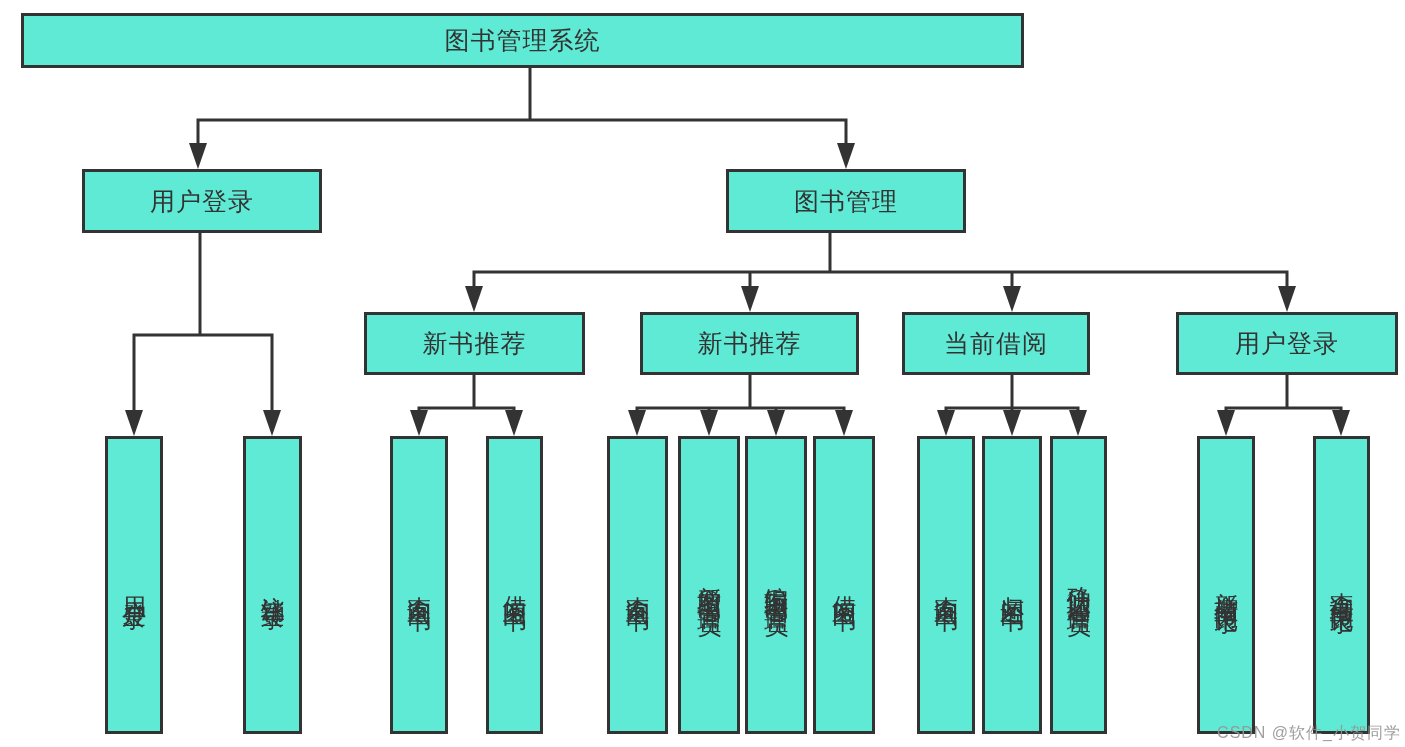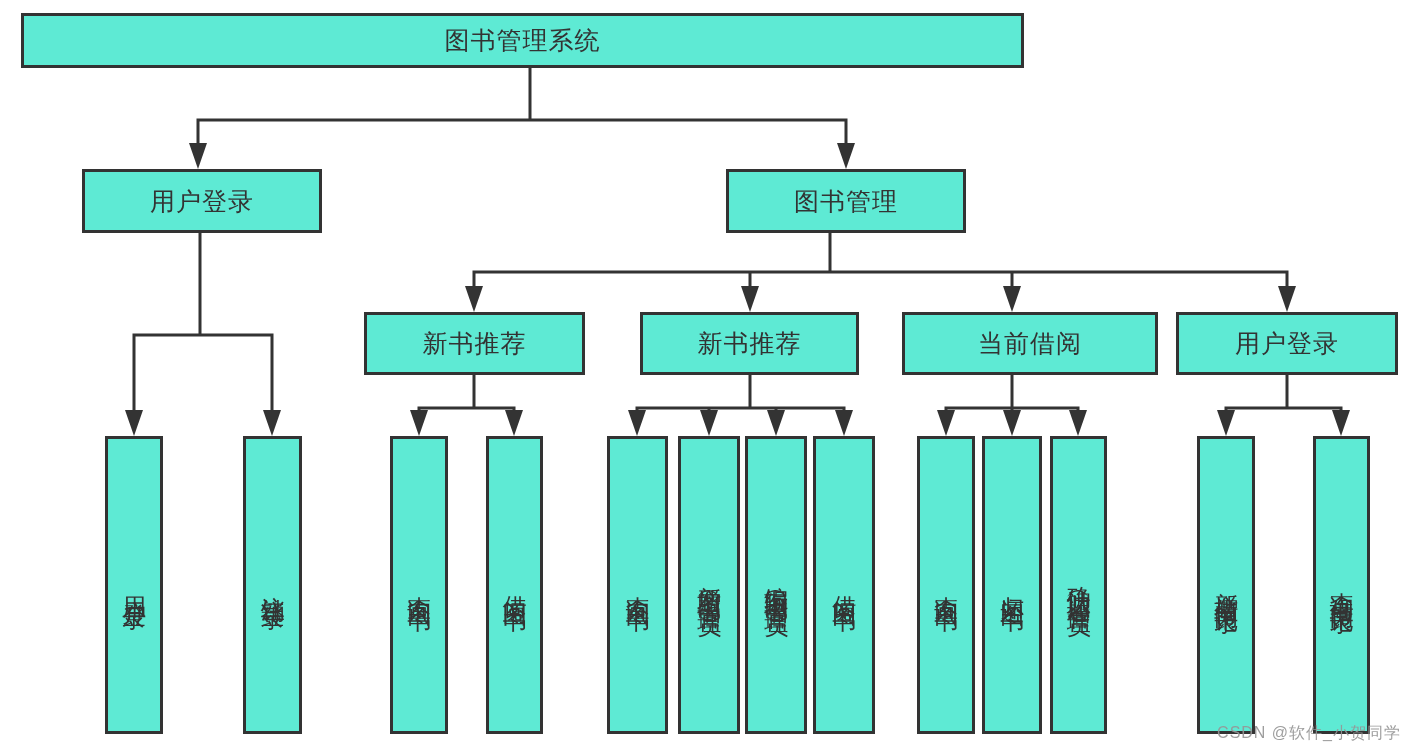--- a/index.html
+++ b/index.html
@@ -113,21 +113,21 @@
   <div class="box lvl2" style="left:726px;width:240px;">
     <span class="hlabel">图书管理</span>
   </div>
 
   <div class="box lvl3" style="left:364px;width:221px;">
     <span class="hlabel">新书推荐</span>
   </div>
   <div class="box lvl3" style="left:640px;width:219px;">
     <span class="hlabel">新书推荐</span>
   </div>
-  <div class="box lvl3" style="left:902px;width:256px;">
+  <div class="box lvl3" style="left:902px;width:188px;">
     <span class="hlabel">当前借阅</span>
   </div>
   <div class="box lvl3" style="left:1176px;width:222px;">
     <span class="hlabel">用户登录</span>
   </div>
 
   <div class="box leaf" style="left:105px;width:58px;">
     <span class="vlabel">用户登录</span>
   </div>
   <div class="box leaf" style="left:243px;width:59px;">

